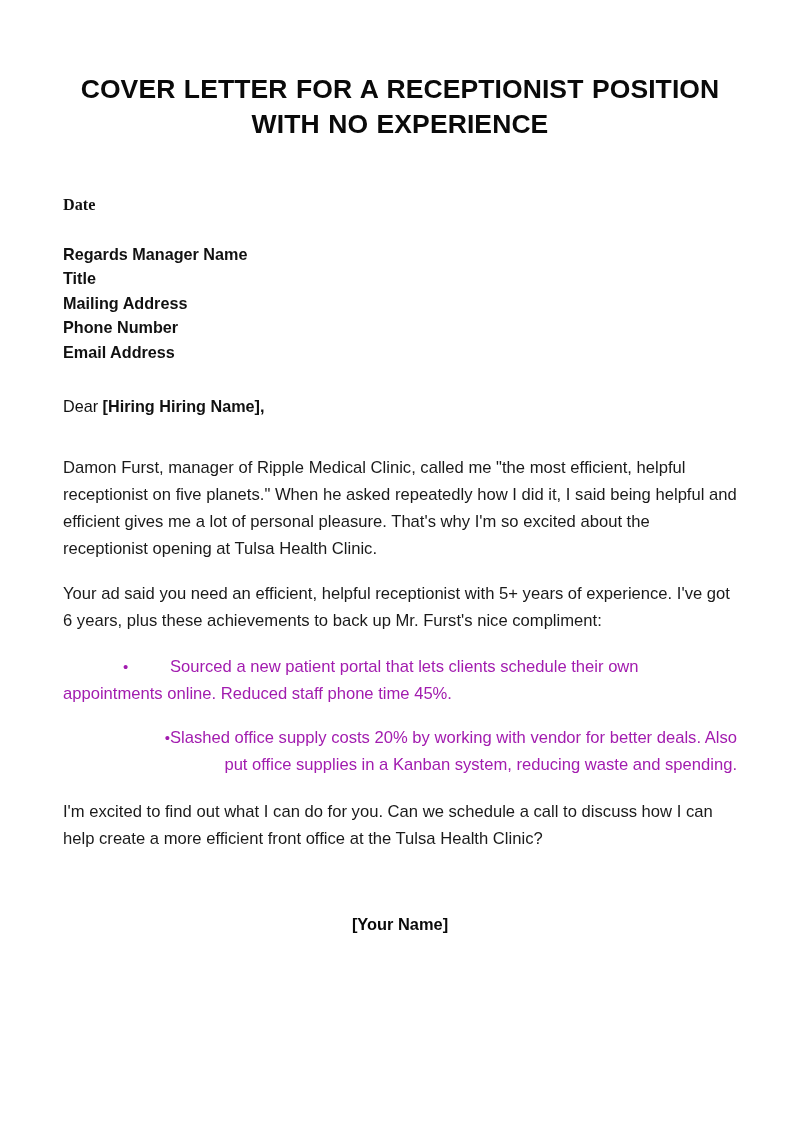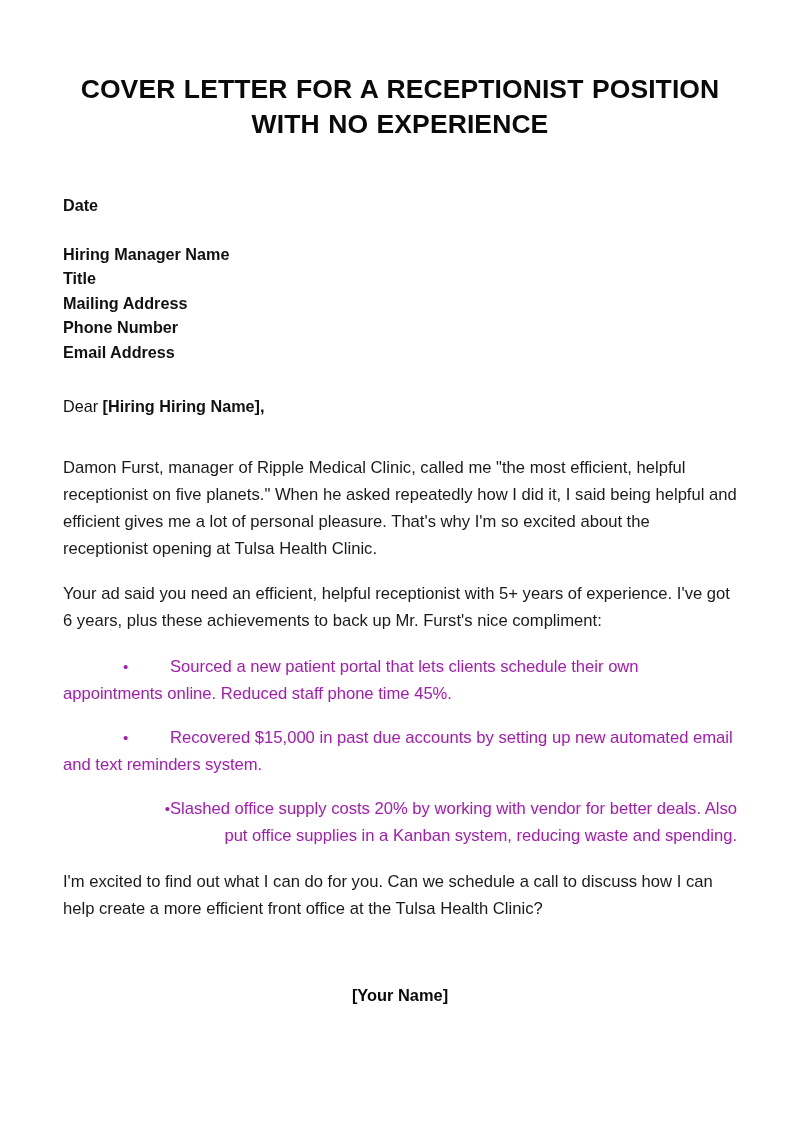--- a/index.html
+++ b/index.html
@@ -46,20 +46,21 @@
     margin-top: 51px;
   }
   .head-line {
     font-size: 16.2px;
     font-weight: 700;
     line-height: 1.52;
     color: #111111;
   }
   .head-date {
     margin-bottom: 24px;
+    font-family: Liberation Serif, serif;
   }
 
   
   .salutation {
     margin-top: 29px;
     font-size: 16.2px;
     line-height: 1.5;
     color: #111111;
   }
   .salutation .bold {
@@ -128,36 +129,35 @@
 </style>
 </head>
 <body>
 
 <div class="page">
 
   <h1 class="doc-title">COVER LETTER FOR A RECEPTIONIST POSITION WITH NO EXPERIENCE</h1>
 
   <div class="letter-head">
     <div class="head-line head-date">Date</div>
-    <div class="head-line">Hiring Manager Name</div>
+    <div class="head-line">Regards Manager Name</div>
     <div class="head-line">Title</div>
     <div class="head-line">Mailing Address</div>
     <div class="head-line">Phone Number</div>
     <div class="head-line">Email Address</div>
   </div>
 
   <p class="salutation"><span>Dear </span><span class="bold">[Hiring Hiring Name],</span></p>
 
   <p class="body-para para-first">Damon Furst, manager of Ripple Medical Clinic, called me "the most efficient, helpful receptionist on five planets." When he asked repeatedly how I did it, I said being helpful and efficient gives me a lot of personal pleasure. That's why I'm so excited about the receptionist opening at Tulsa Health Clinic.</p>
 
   <p class="body-para para-gap">Your ad said you need an efficient, helpful receptionist with 5+ years of experience. I've got 6 years, plus these achievements to back up Mr. Furst's nice compliment:</p>
 
   <ul class="bullet-list">
     <li class="bullet-item"><span class="bullet-mark">•</span><span>Sourced a new patient portal that lets clients schedule their own appointments online. Reduced staff phone time 45%.</span></li>
-    <li class="bullet-item"><span class="bullet-mark">•</span><span>Recovered $15,000 in past due accounts by setting up new automated email and text reminders system.</span></li>
     <li class="bullet-item"><span class="bullet-mark">•</span><span>Slashed office supply costs 20% by working with vendor for better deals. Also put office supplies in a Kanban system, reducing waste and spending.</span></li>
   </ul>
 
   <p class="body-para para-closing"> I'm excited to find out what I can do for you. Can we schedule a call to discuss how I can help create a more efficient front office at the Tulsa Health Clinic?</p>
 
   <div class="signoff">
     <div class="signoff-name">[Your Name]</div>
   </div>
 
 </div>

